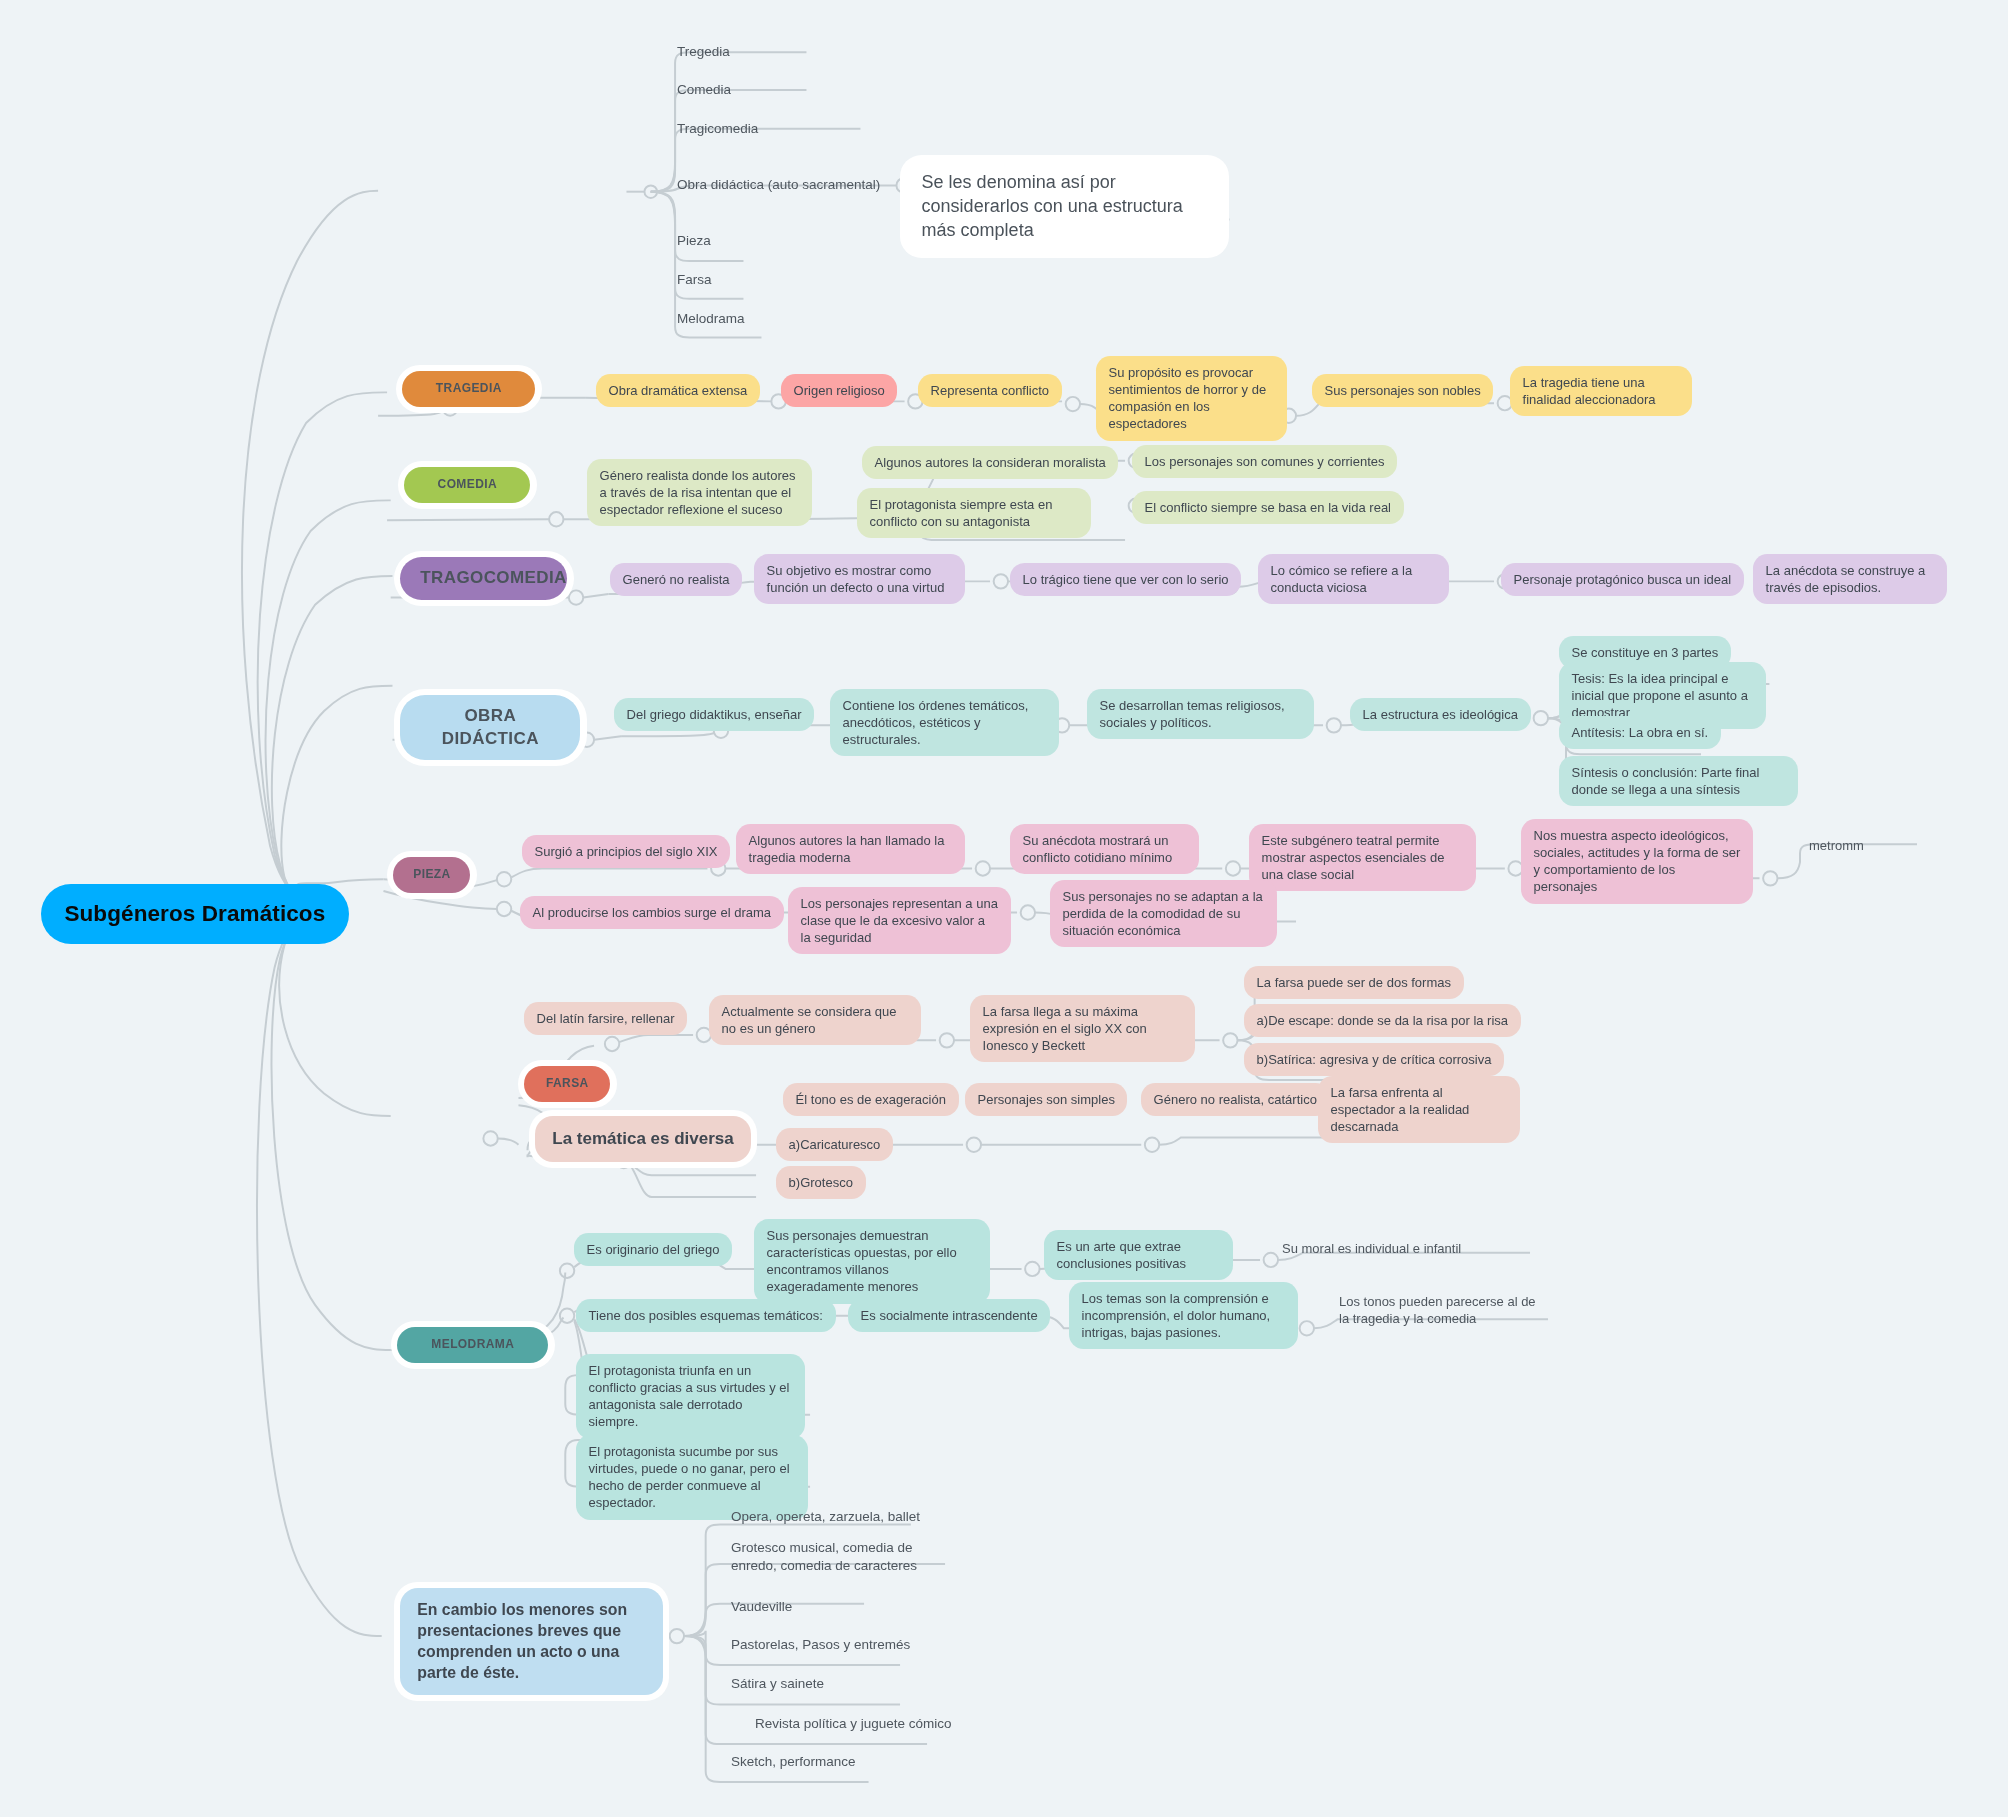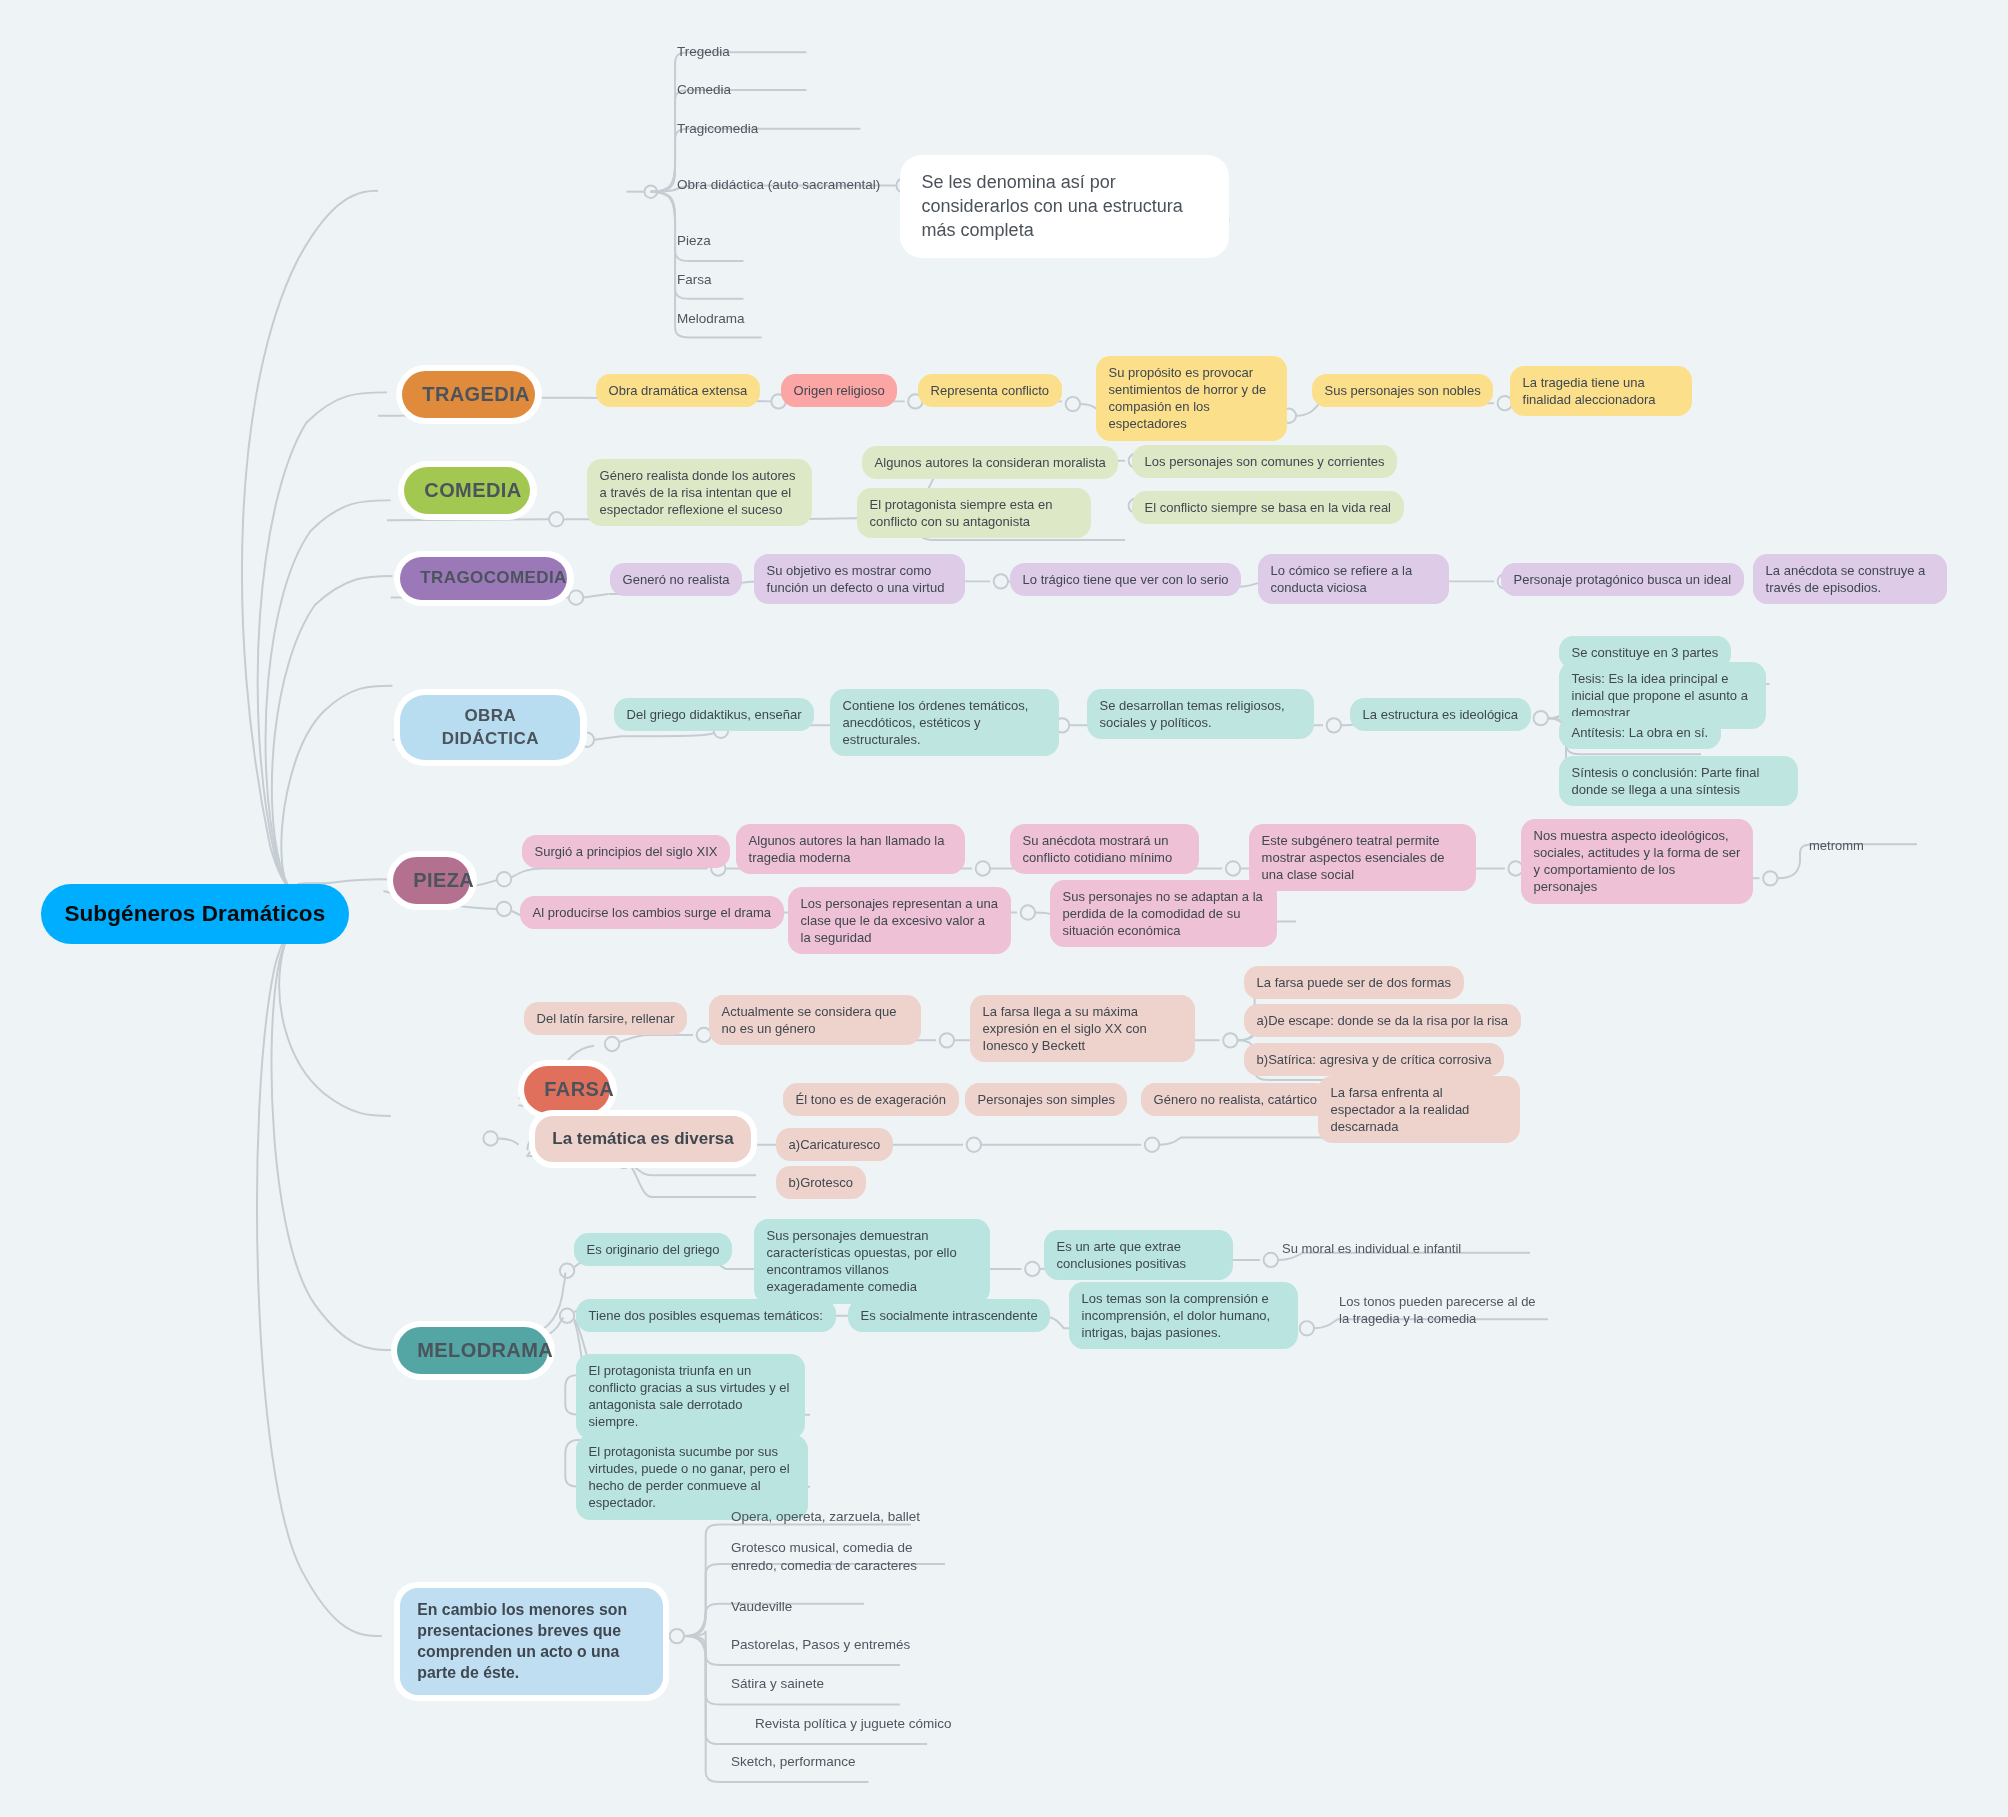--- a/index.html
+++ b/index.html
@@ -57,21 +57,21 @@
     border-radius: 18px;
     padding: 11.7px 17px;
     font-weight: bold;
     color: #3f4750;
   }
   .cat-halo { background:#fff; border-radius: 31px; padding: 6.3px; }
   .cat-halo > .inner {
     border-radius: 25px;
     padding: 10px 20px;
     font-weight: bold;
-    font-size: 20px;
+    font-size: 12px;
     letter-spacing: 0.4px;
     color: #4b545c;
     text-align: center;
   }
 
   
   .plain { color: #4e565e; font-size: 13.5px; }
   .s14 { font-size: 13px; }
   .s15 { font-size: 13.5px; }
   .s17 { font-size: 15.8px; }
@@ -334,21 +334,21 @@
   <div class="node pill s14" style="left:965px; top:1083px; background:#eed3cd;">Personajes son simples</div>
   <div class="node pill s14" style="left:1141px; top:1083px; background:#eed3cd;">Género no realista, catártico</div>
   <div class="node pill s14" style="left:1318px; top:1076px; width:202px; background:#eed3cd;">La farsa enfrenta al espectador a la realidad descarnada</div>
   <div class="node pill s14" style="left:776px; top:1128px; background:#eed3cd;">a)Caricaturesco</div>
   <div class="node pill s14" style="left:776px; top:1166px; background:#eed3cd;">b)Grotesco</div>
 
   <div class="node cat-halo" style="left:391px; top:1321px;">
     <div class="inner" style="background:#53a6a3; width:151px;">MELODRAMA</div>
   </div>
   <div class="node pill s14" style="left:574px; top:1233px; background:#b9e4df;">Es originario del griego</div>
-  <div class="node pill s14" style="left:754px; top:1219px; width:236px; background:#b9e4df;">Sus personajes demuestran características opuestas, por ello encontramos villanos exageradamente comedia</div>
+  <div class="node pill s14" style="left:754px; top:1219px; width:236px; background:#b9e4df;">Sus personajes demuestran características opuestas, por ello encontramos villanos exageradamente menores</div>
   <div class="node pill s14" style="left:1044px; top:1230px; width:189px; background:#b9e4df;">Es un arte que extrae conclusiones positivas</div>
   <div class="node plain s14" style="left:1282px; top:1240px;">Su moral es individual e infantil</div>
 
   <div class="node pill s14" style="left:576px; top:1299px; background:#b9e4df;">Tiene dos posibles esquemas temáticos:</div>
   <div class="node pill s14" style="left:848px; top:1299px; background:#b9e4df;">Es socialmente intrascendente</div>
   <div class="node pill s14" style="left:1069px; top:1282px; width:229px; background:#b9e4df;">Los temas son la comprensión e incomprensión, el dolor humano, intrigas, bajas pasiones.</div>
   <div class="node plain s14" style="left:1339px; top:1293px; width:209px;">Los tonos pueden parecerse al de la tragedia y la comedia</div>
 
   <div class="node pill s14" style="left:576px; top:1354px; width:229px; background:#b9e4df;">El protagonista triunfa en un conflicto gracias a sus virtudes y el antagonista sale derrotado siempre.</div>
   <div class="node pill s14" style="left:576px; top:1435px; width:232px; background:#b9e4df;">El protagonista sucumbe por sus virtudes, puede o no ganar, pero el hecho de perder conmueve al espectador.</div>

